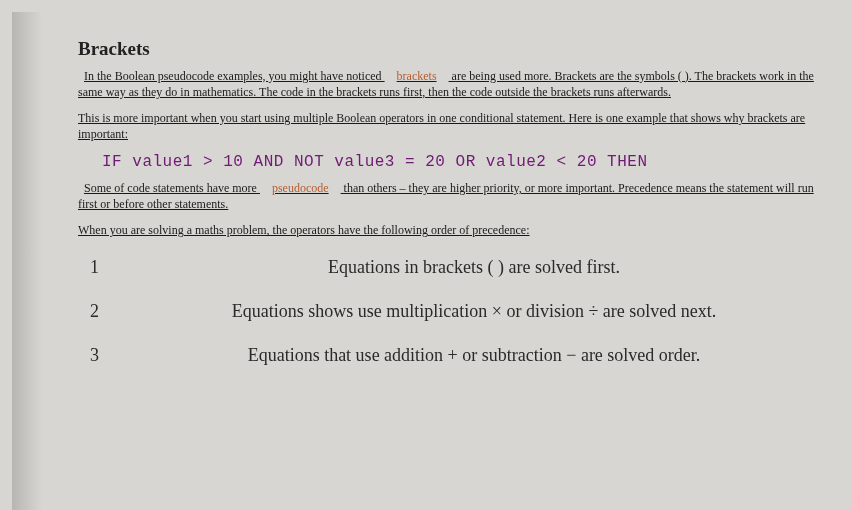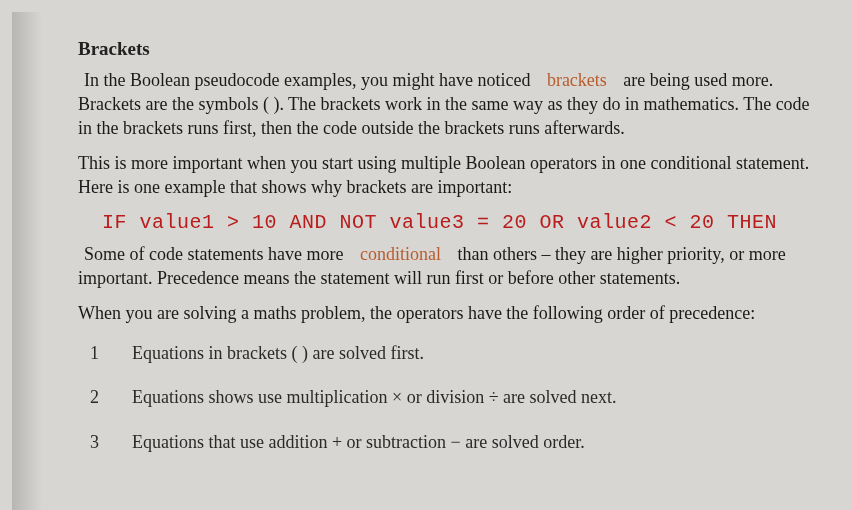--- a/index.html
+++ b/index.html
@@ -28,69 +28,71 @@
       background: linear-gradient(to right, #b8b6b2, #d8d6d2);
     }
     .heading {
       font-weight: bold;
       font-size: 19px;
       margin-bottom: 6px;
       color: #222;
     }
     .para {
       margin-bottom: 10px;
-      font-size: 18px;
+      font-size: 12px;
       color: #1a1a1a;
+      text-decoration: underline;
     }
     .keyword {
       color: #b85c2e;
       font-weight: normal;
     }
     .code {
       font-family: 'Courier New', monospace;
-      font-size: 20px;
+      font-size: 16px;
       margin: 6px 0 6px 30px;
-      color: #b91c1c;
+      color: #701a75;
       letter-spacing: 0.5px;
     }
     .list {
       margin-top: 4px;
     }
     .list-item {
       display: flex;
       margin-bottom: 8px;
       font-size: 18px;
     }
     .list-num {
       width: 30px;
       flex-shrink: 0;
       font-weight: normal;
     }
     .list-text {
       flex: 1;
+      text-align: center;
     }
     .inline-segment {
       display: inline;
     }
   </style>
 </head>
 <body>
 
 <div class="heading">Brackets</div>
 
 <div class="para">
   <span class="inline-segment">In the Boolean pseudocode examples, you might have noticed </span><span class="keyword inline-segment">brackets</span><span class="inline-segment"> are being used more. Brackets are the symbols ( ). The brackets work in the same way as they do in mathematics. The code in the brackets runs first, then the code outside the brackets runs afterwards.</span>
 </div>
 
 <div class="para">This is more important when you start using multiple Boolean operators in one conditional statement. Here is one example that shows why brackets are important:</div>
 
 <div class="code">IF value1 &gt; 10 AND NOT value3 = 20 OR value2 &lt; 20 THEN</div>
 
 <div class="para">
-  <span class="inline-segment">Some of code statements have more </span><span class="keyword inline-segment">conditional</span><span class="inline-segment"> than others – they are higher priority, or more important. Precedence means the statement will run first or before other statements.</span>
+  <span class="inline-segment">Some of code statements have more </span><span class="keyword inline-segment">pseudocode</span><span class="inline-segment"> than others – they are higher priority, or more important. Precedence means the statement will run first or before other statements.</span>
 </div>
 
 <div class="para">When you are solving a maths problem, the operators have the following order of precedence:</div>
 
 <div class="list">
   <div class="list-item">
     <div class="list-num">1</div>
     <div class="list-text">Equations in brackets ( ) are solved first.</div>
   </div>
   <div class="list-item">

